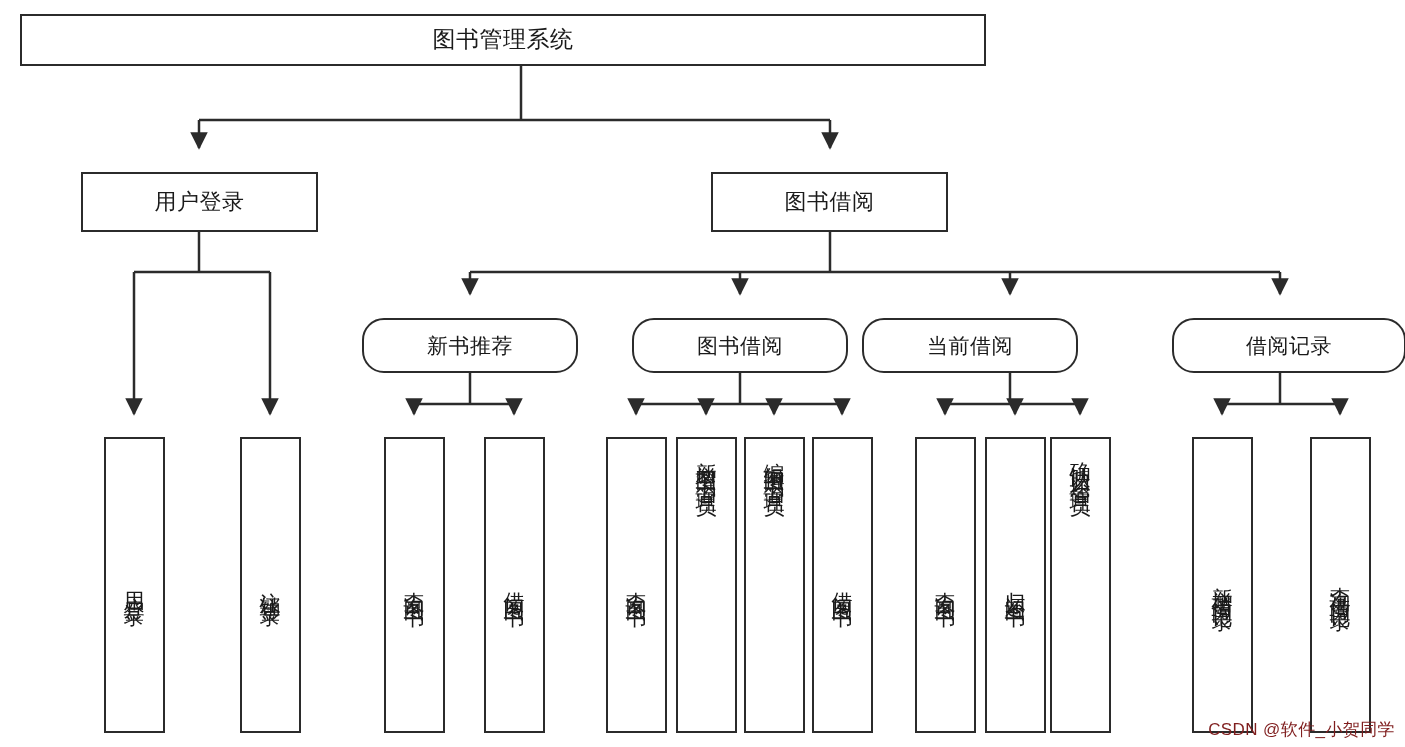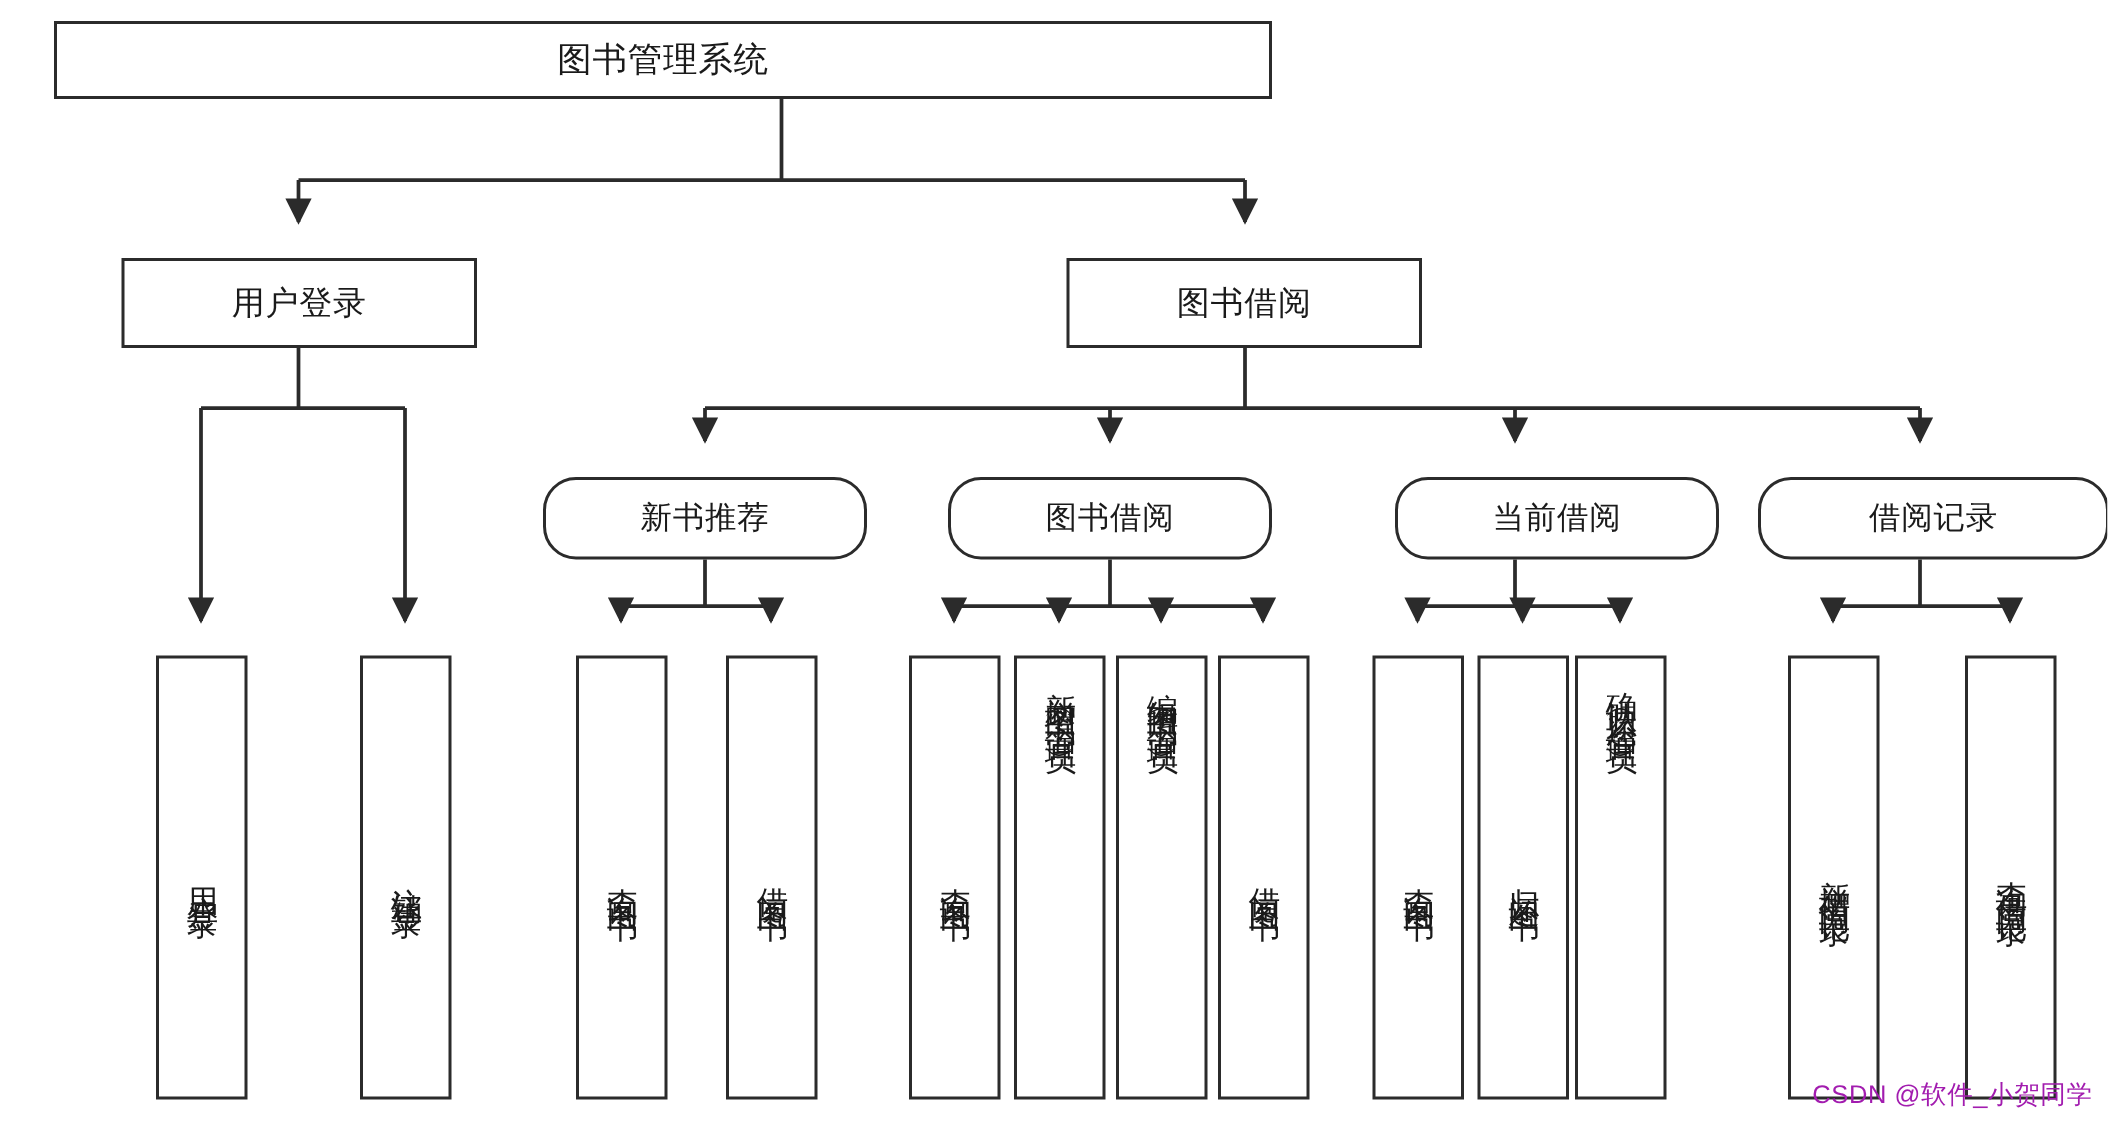--- a/index.html
+++ b/index.html
@@ -36,33 +36,33 @@
     color: #1a1a1a;
     z-index: 2;
   }
   .node .lbl {
     display: block;
     text-align: center;
     line-height: 1.12;
     letter-spacing: 0.5px;
     white-space: pre;
   }
-  .node.root   { left: 36px;  top: 14px;  width: 812px; height: 52px; }
+  .node.root   { left: 20px;  top: 14px;  width: 966px; height: 52px; }
   .node.root .lbl { font-size: 23px; }
 
   .node.lvl2   { top: 172px; height: 60px; }
   .node.lvl2 .lbl { font-size: 22px; }
   .node.n-user-login  { left: 81px;  width: 237px; }
   .node.n-book-manage { left: 711px; width: 237px; }
 
   .node.lvl3   { top: 318px; height: 55px; border-radius: 22px; }
   .node.lvl3 .lbl { font-size: 21px; }
   .node.n-new-book    { left: 362px;  width: 216px; }
   .node.n-book-borrow { left: 632px;  width: 216px; }
-  .node.n-cur-borrow  { left: 930px;  width: 216px; }
+  .node.n-cur-borrow  { left: 862px;  width: 216px; }
   .node.n-borrow-rec  { left: 1172px; width: 234px; }
 
   .node.leaf {
     top: 437px;
     height: 296px;
     align-items: flex-start;
     justify-content: center;
     padding-top: 6px;
   }
   .node.leaf .lbl {
@@ -73,21 +73,21 @@
     line-height: 1;
     text-align: left;
   }
   .node.leaf.v-mid { padding-top: 0; align-items: center; }
 
   .watermark {
     position: absolute;
     right: 10px;
     bottom: 6px;
     font-size: 17px;
-    color: #a21caf;
+    color: #7f1d1d;
     z-index: 5;
     white-space: nowrap;
     letter-spacing: 0.4px;
   }
 </style>
 </head>
 <body>
 
 <div id="canvas">
 

